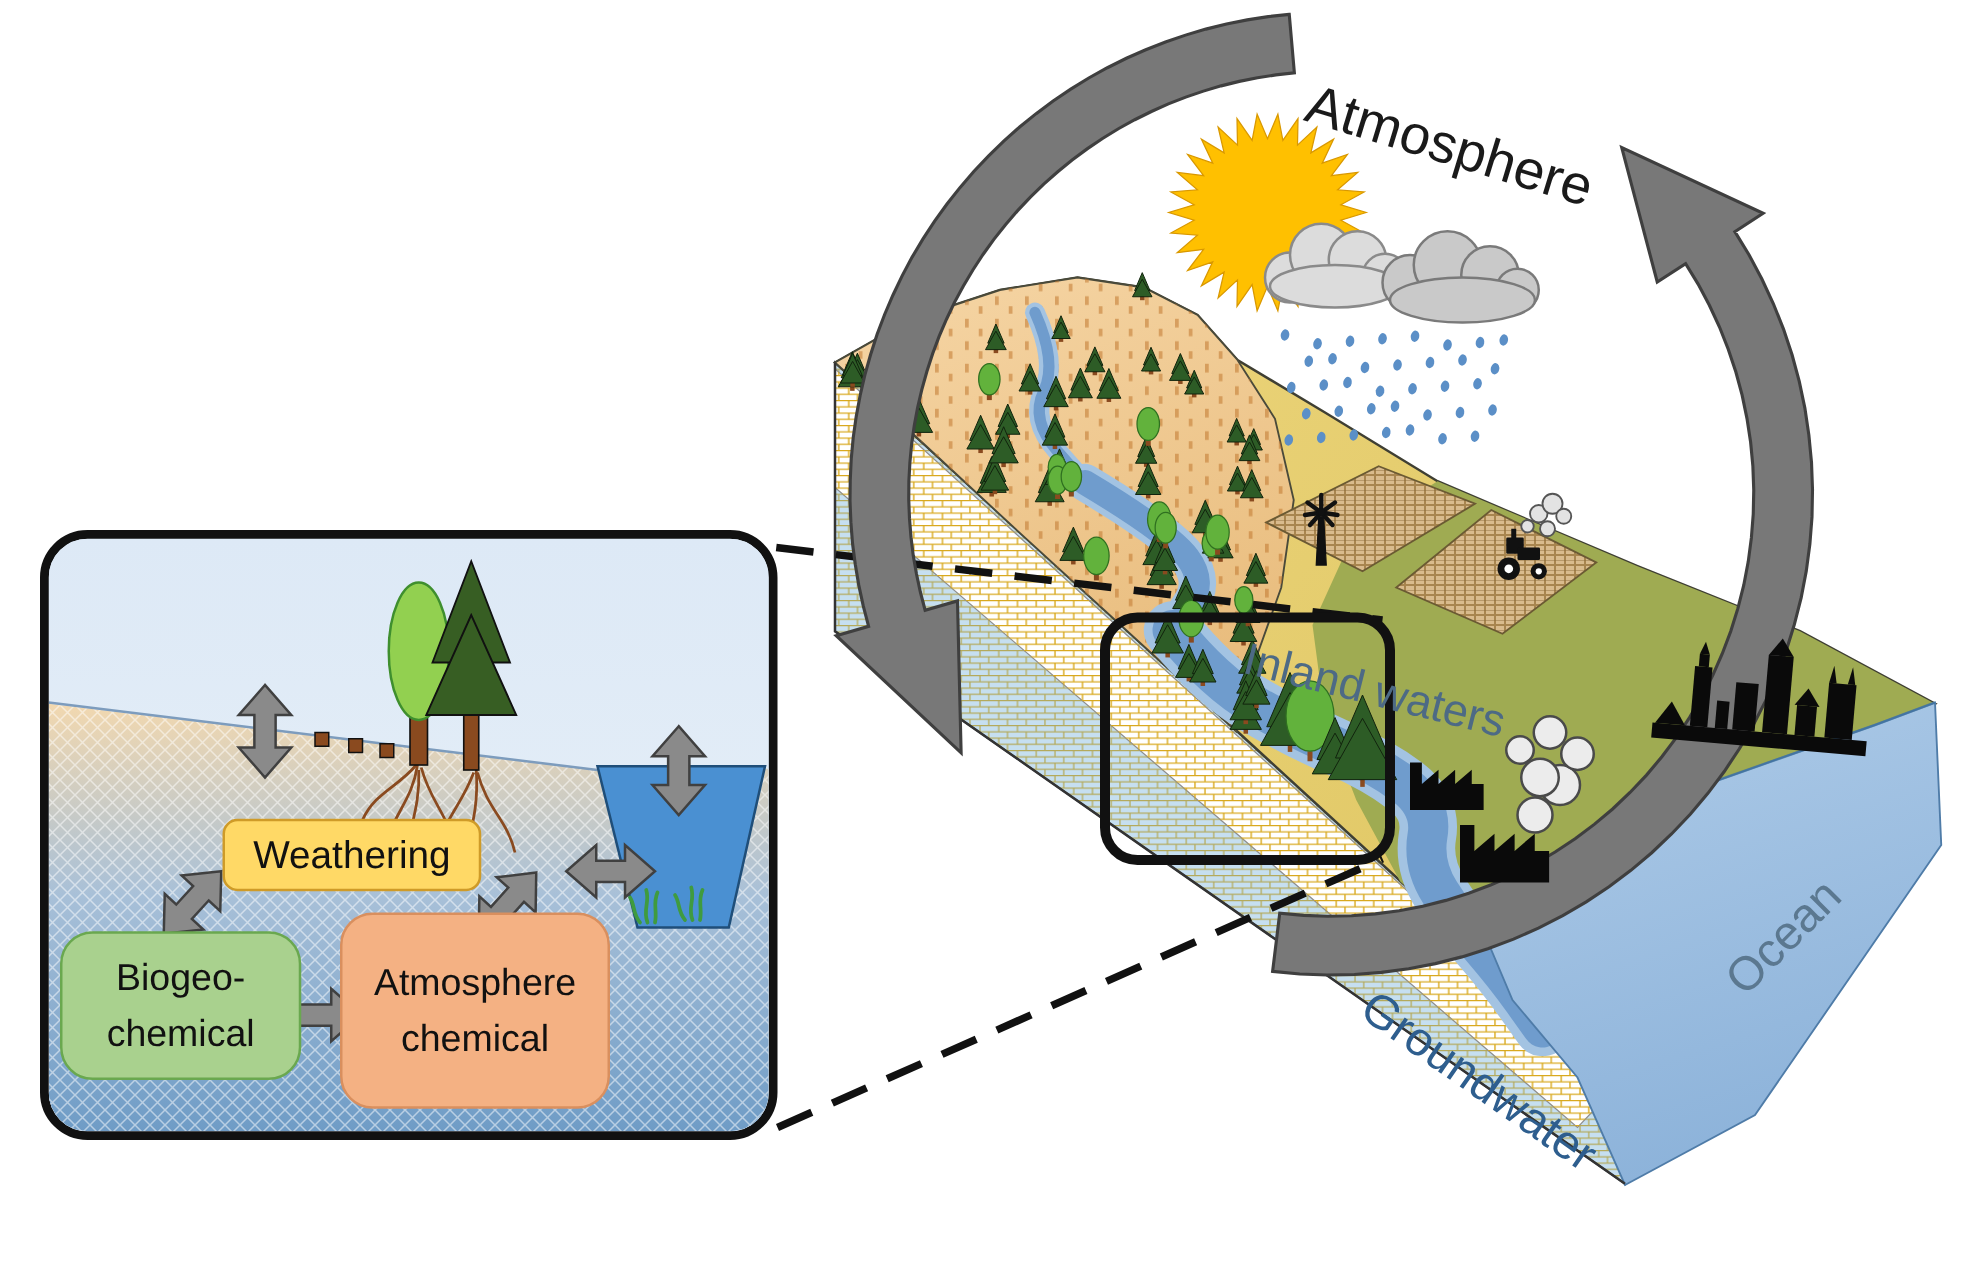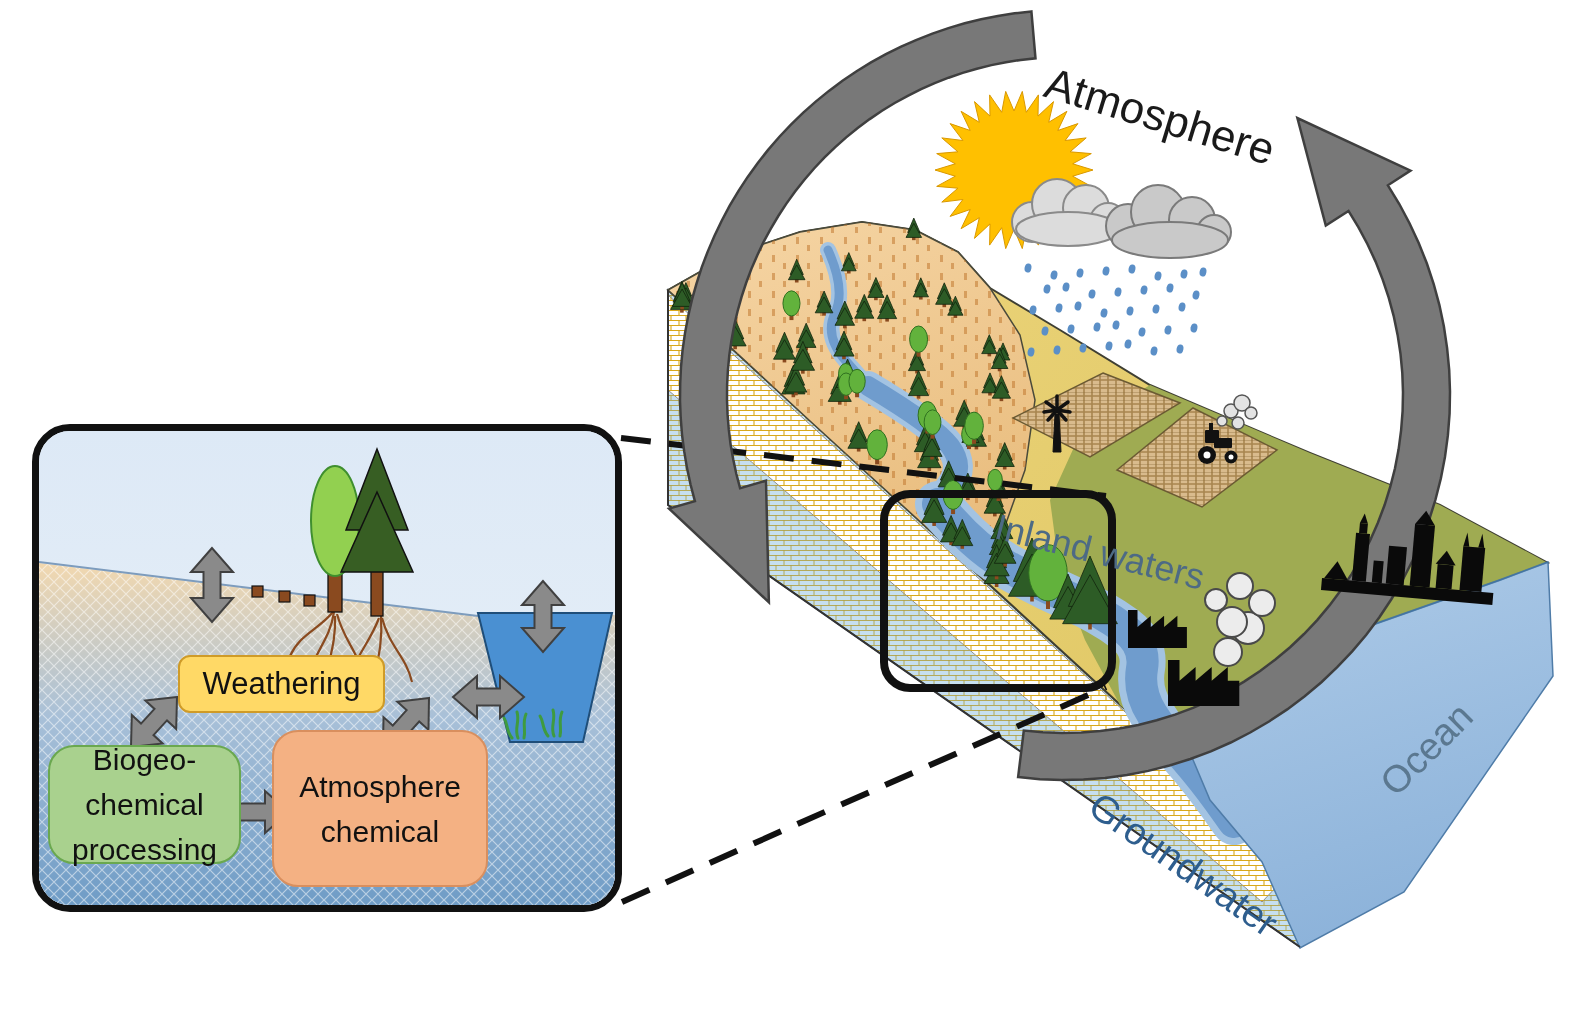--- a/index.html
+++ b/index.html
@@ -495,21 +495,20 @@
           <polygon points="211.0,812.0 235.0,833.0 235.0,820.5 265.0,820.5 265.0,833.0 289.0,812.0 265.0,791.0 265.0,803.5 235.0,803.5 235.0,791.0" fill="#8A8A8A" stroke="#404040" stroke-width="2"></polygon>
         </g>
   </svg>
 
   <div class="ibox weathering" style="background: rgb(255, 217, 102);">
     <span>Weathering</span>
   </div>
   <div class="ibox green" style="background: rgb(169, 209, 142);">
     <span>Biogeo-</span>
     <span>chemical</span>
-    <span>processing</span>
   </div>
   <div class="ibox orange" style="background: rgb(244, 177, 131);">
     <span>Atmosphere</span>
     <span>chemical</span>
   </div>
 </div>
 
 </div>
 
 </body></html>

